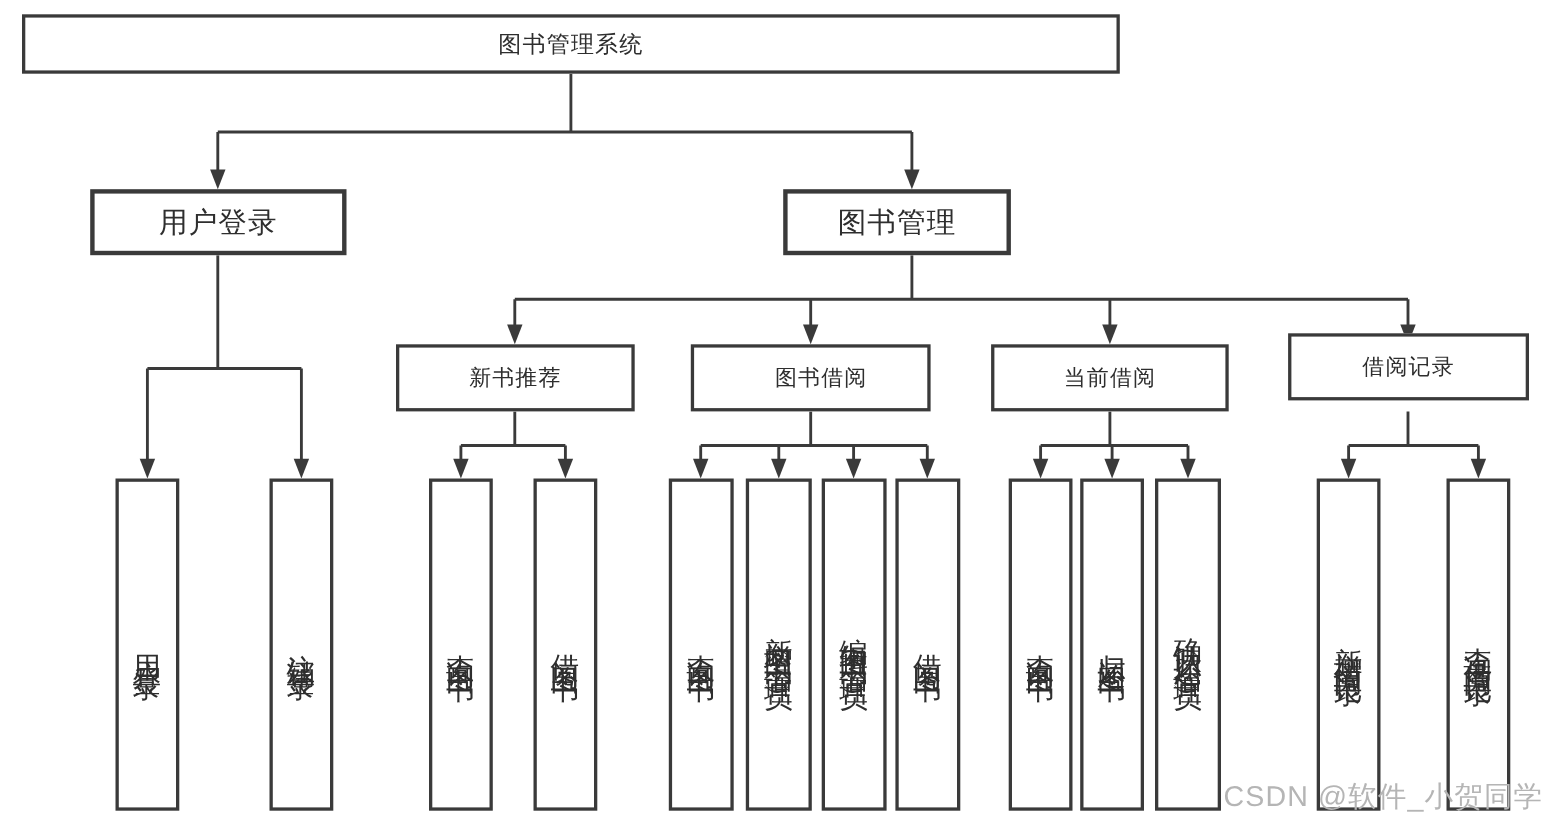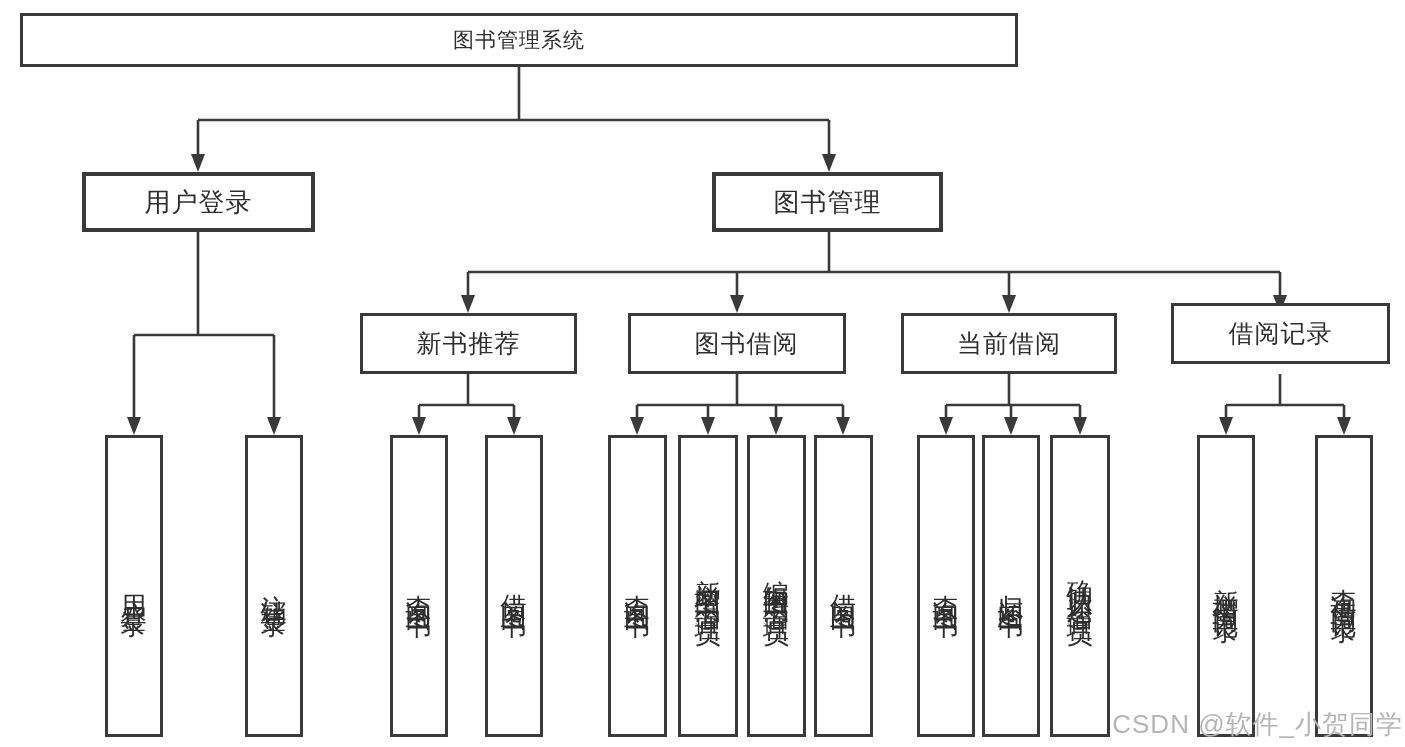--- a/index.html
+++ b/index.html
@@ -25,21 +25,21 @@
     position:absolute;
     box-sizing:border-box;
     background:#ffffff;
     border:3px solid var(--box-border);
     display:flex;align-items:center;justify-content:center;
     text-align:right;
     letter-spacing:1px;
   }
   .box.root{font-size:21px;}
   .box.l2{border-width:4px;font-size:26px;}
-  .box.l3{font-size:25px;}
+  .box.l3{font-size:20px;}
   .box.leaf{font-size:26px;}
   .box.leaf .vtext{
     writing-mode:vertical-rl;
     text-orientation:mixed;
     letter-spacing:6px;
     line-height:1;
     white-space:nowrap;
   }
   .watermark{
     position:absolute;
@@ -92,21 +92,21 @@
     <path class="arrow" d="M1337 417 L1351 417 L1344 435 Z"></path>
   </svg>
 
   <div class="box root" style="left:20px;top:13px;width:998px;height:54px;">
     <span>图书管理系统</span>
   </div>
 
   <div class="box l2" style="left:82px;top:172px;width:233px;height:60px;">
     <span>用户登录</span>
   </div>
-  <div class="box l2" style="left:712px;top:172px;width:231px;height:60px;">
+  <div class="box l2" style="left:712px;top:172px;width:207px;height:60px;">
     <span>图书管理</span>
   </div>
 
   <div class="box l3" style="left:360px;top:313px;width:217px;height:61px;">
     <span>新书推荐</span>
   </div>
   <div class="box l3" style="left:628px;top:313px;width:218px;height:61px;padding-left:19px;">
     <span>图书借阅</span>
   </div>
   <div class="box l3" style="left:901px;top:313px;width:216px;height:61px;">

